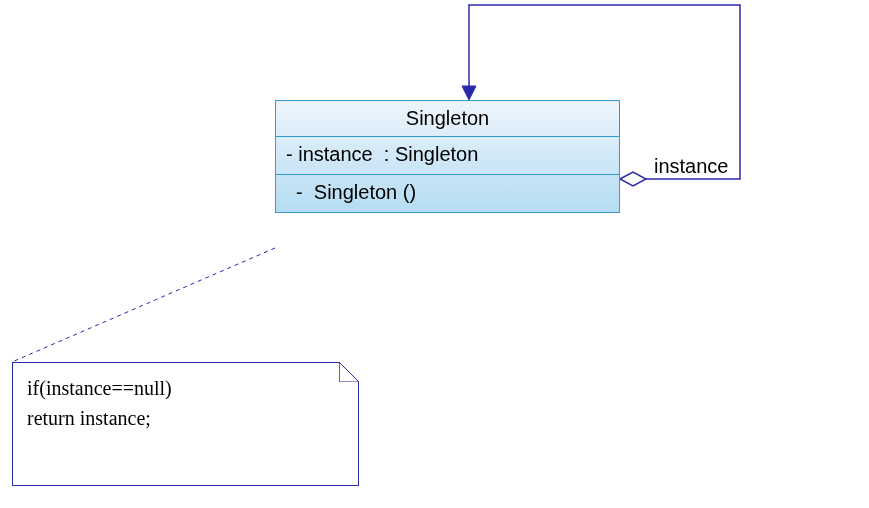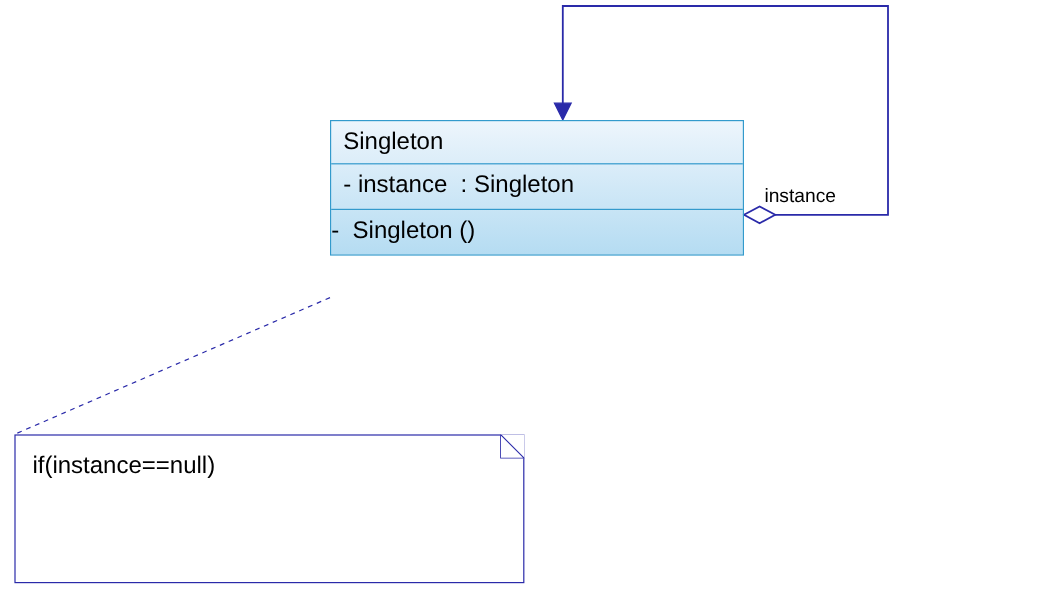--- a/index.html
+++ b/index.html
@@ -19,46 +19,48 @@
   .class-box {
     position: absolute;
     left: 275px;
     top: 100px;
     width: 345px;
     border: 1px solid #339acc;
     background: linear-gradient(180deg, #edf5fc 0%, #b5dcf2 100%);
     box-sizing: border-box;
   }
   .class-name {
+    text-align: center;
     padding: 6px 10px;
     border-bottom: 1px solid #339acc;
   }
   .class-attrs {
     padding: 6px 10px 8px 10px;
     border-bottom: 1px solid #339acc;
     text-align: left;
   }
   .class-ops {
-    padding: 6px 10px 8px 0;
+    padding: 6px 10px 8px 20px;
     text-align: left;
   }
   .row { white-space: pre; }
 
   
   .note-box {
     position: absolute;
     left: 12px;
     top: 362px;
-    width: 425px;
+    width: 347px;
     height: 124px;
     border: 1px solid #2a2aa9;
     background: #ffffff;
     box-sizing: border-box;
     padding: 10px 14px 10px 14px;
     line-height: 1.5;
+    font-family: Liberation Serif, serif;
   }
   .note-line { white-space: pre; }
   .note-fold {
     position: absolute;
     right: -1px;
     top: -1px;
     width: 0;
     height: 0;
     border-top: 20px solid #ffffff;
     border-left: 20px solid transparent;
@@ -77,23 +79,23 @@
     position: absolute;
     left: 0;
     top: 0;
     width: 869px;
     height: 508px;
     pointer-events: none;
   }
 
   .assoc-label {
     position: absolute;
-    left: 637px;
+    left: 654px;
     top: 155px;
-    font-size: 16px;
+    font-size: 20px;
   }
 </style>
 </head>
 <body>
 
 <svg class="assoc-svg" viewBox="0 0 869 508" xmlns="http://www.w3.org/2000/svg">
 
   <path d="M620 179 L740 179 L740 5 L469 5 L469 95" fill="none" stroke="#2a2aa9" stroke-width="1.5"></path>
 
   <path d="M469 100 L462 86 L476 86 Z" fill="#2a2aa9" stroke="#2a2aa9"></path>
@@ -112,20 +114,21 @@
   </div>
   <div class="class-ops">
     <div class="row"><span>-</span> <span> Singleton ()</span></div>
   </div>
 </div>
 
 <div class="assoc-label">instance</div>
 
 <div class="note-box">
   <div class="note-line">if(instance==null)</div>
+  <div class="note-line">return instance;</div>
   <div class="note-fold"></div>
   <div class="note-fold-outline">
     <svg width="20" height="20" viewBox="0 0 20 20">
       <path d="M0 0 L20 20 L0 20 Z" fill="#ffffff" stroke="#2a2aa9" stroke-width="1"></path>
       <path d="M0 0 L0 20" stroke="#2a2aa9" stroke-width="1"></path>
     </svg>
   </div>
 </div>
 
 </body></html>

